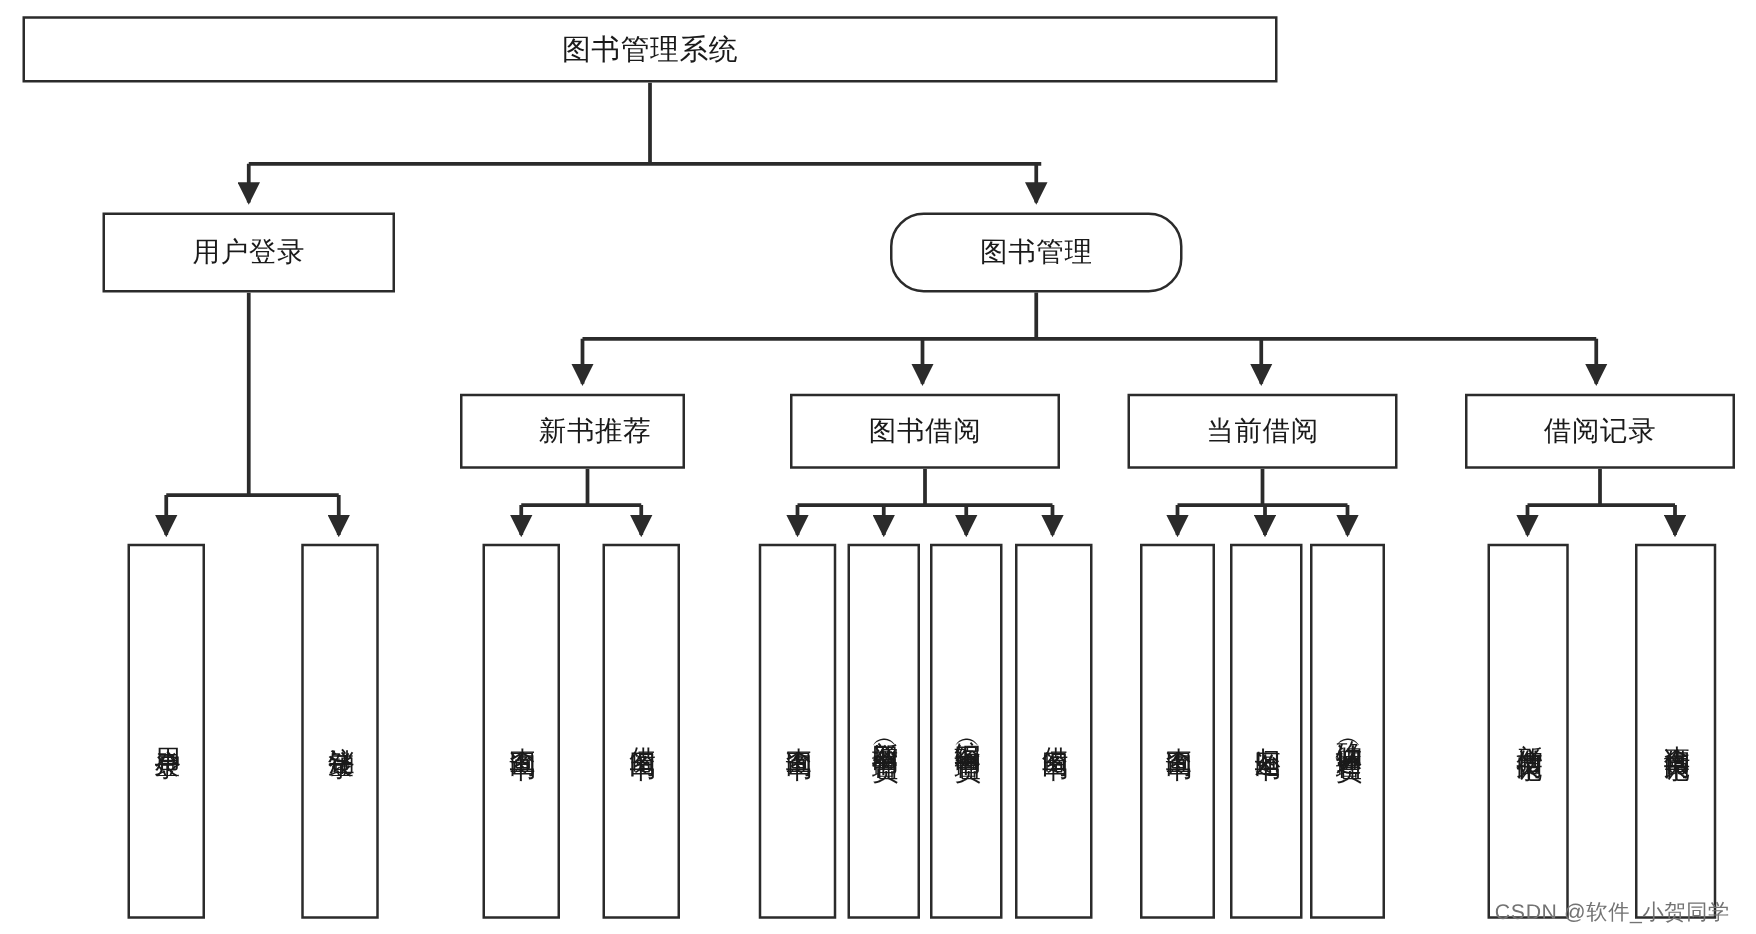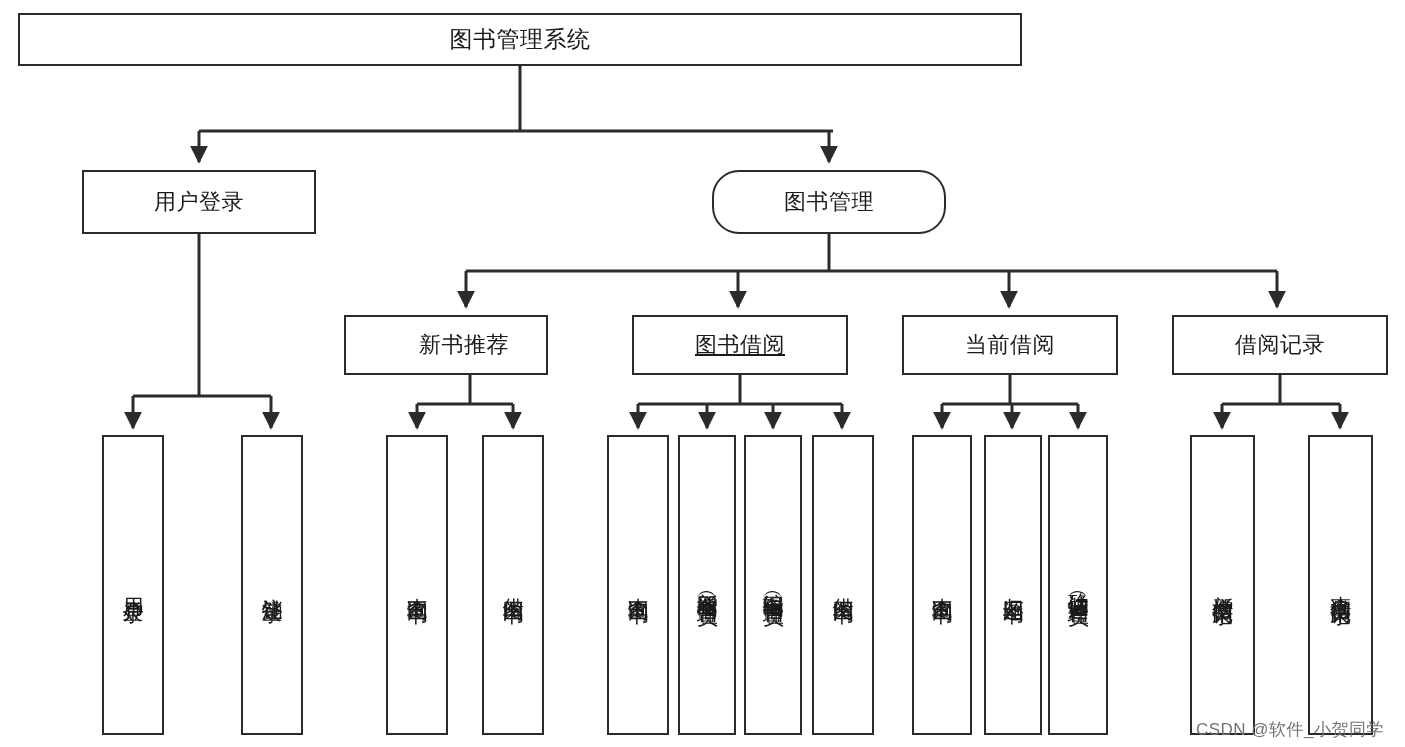--- a/index.html
+++ b/index.html
@@ -131,24 +131,24 @@
     <span class="node-label">图书管理系统</span>
   </div>
 
   <div class="node h" style="left:82px; top:170px; width:234px; height:64px;">
     <span class="node-label">用户登录</span>
   </div>
   <div class="node h" style="left:712px; top:170px; width:234px; height:64px;border-radius:27px;">
     <span class="node-label">图书管理</span>
   </div>
 
-  <div class="node h" style="left:344px; top:315px; width:204px; height:60px;padding-left:36px;">
+  <div class="node h" style="left:368px; top:315px; width:180px; height:60px;padding-left:36px;">
     <span class="node-label">新书推荐</span>
   </div>
-  <div class="node h" style="left:632px; top:315px; width:216px; height:60px;text-decoration:underline;">
+  <div class="node h" style="left:632px; top:315px; width:216px; height:60px;">
     <span class="node-label">图书借阅</span>
   </div>
   <div class="node h" style="left:1172px; top:315px; width:216px; height:60px;">
     <span class="node-label">借阅记录</span>
   </div>
   <div class="node h" style="left:902px; top:315px; width:216px; height:60px;">
     <span class="node-label">当前借阅</span>
   </div>
 
   <div class="node v" style="left:102px; top:435px; width:62px; height:300px;">

